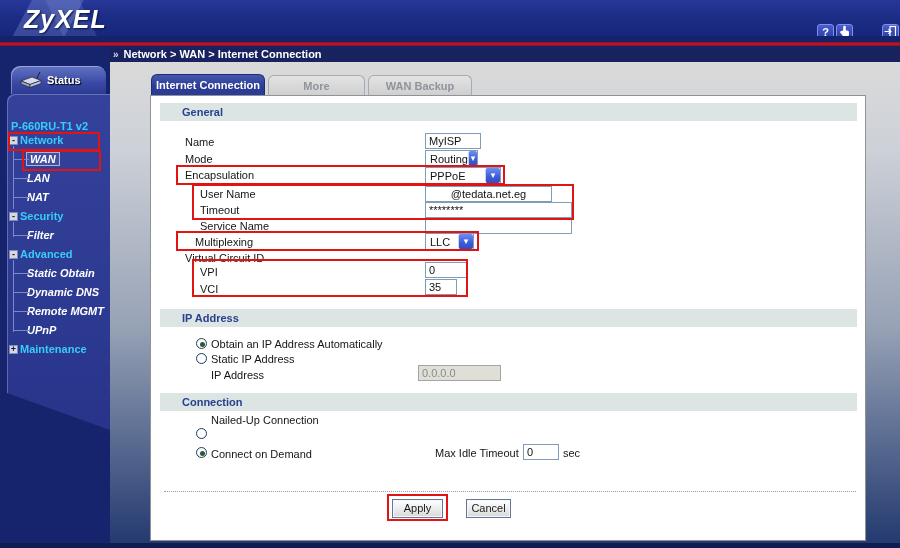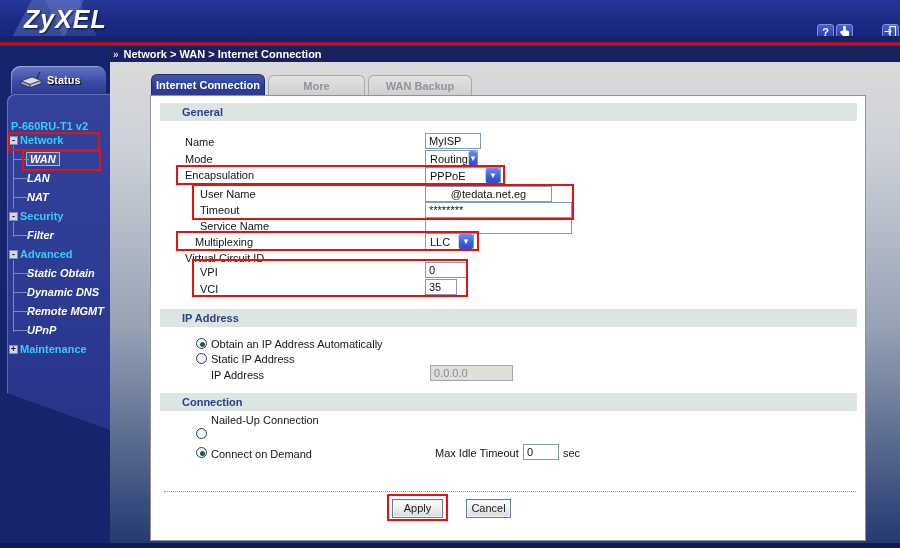--- a/index.html
+++ b/index.html
@@ -206,21 +206,21 @@
 
   <div class="flabel" style="left:200px; top:283px;">VCI</div>
   <input class="txt" style="left: 425px; top: 279px; width: 32px;" value="35">
 
   <div class="secbar" style="top:309px;">IP Address</div>
   <div class="radio on" style="left:196px; top:338px;"></div>
   <div class="flabel" style="left:211px; top:338px;">Obtain an IP Address Automatically</div>
   <div class="radio" style="left:196px; top:353px;"></div>
   <div class="flabel" style="left:211px; top:353px;">Static IP Address</div>
   <div class="flabel" style="left:211px; top:369px;">IP Address</div>
-  <input class="txt dis" style="left: 430px; top: 365px; width: 83px;" disabled="" value="0.0.0.0">
+  <input class="txt dis" style="left: 418px; top: 365px; width: 83px;" disabled="" value="0.0.0.0">
 
   <div class="secbar" style="top:393px;">Connection</div>
   <div class="radio" style="left:196px; top:428px;"></div>
   <div class="flabel" style="left:211px; top:414px;">Nailed-Up Connection</div>
   <div class="radio on" style="left:196px; top:447px;"></div>
   <div class="flabel" style="left:211px; top:448px;">Connect on Demand</div>
   <div class="flabel" style="left:435px; top:447px;">Max Idle Timeout</div>
   <input class="txt" style="left: 523px; top: 444px; width: 36px;" value="0">
   <div class="flabel" style="left:563px; top:447px;">sec</div>
 

